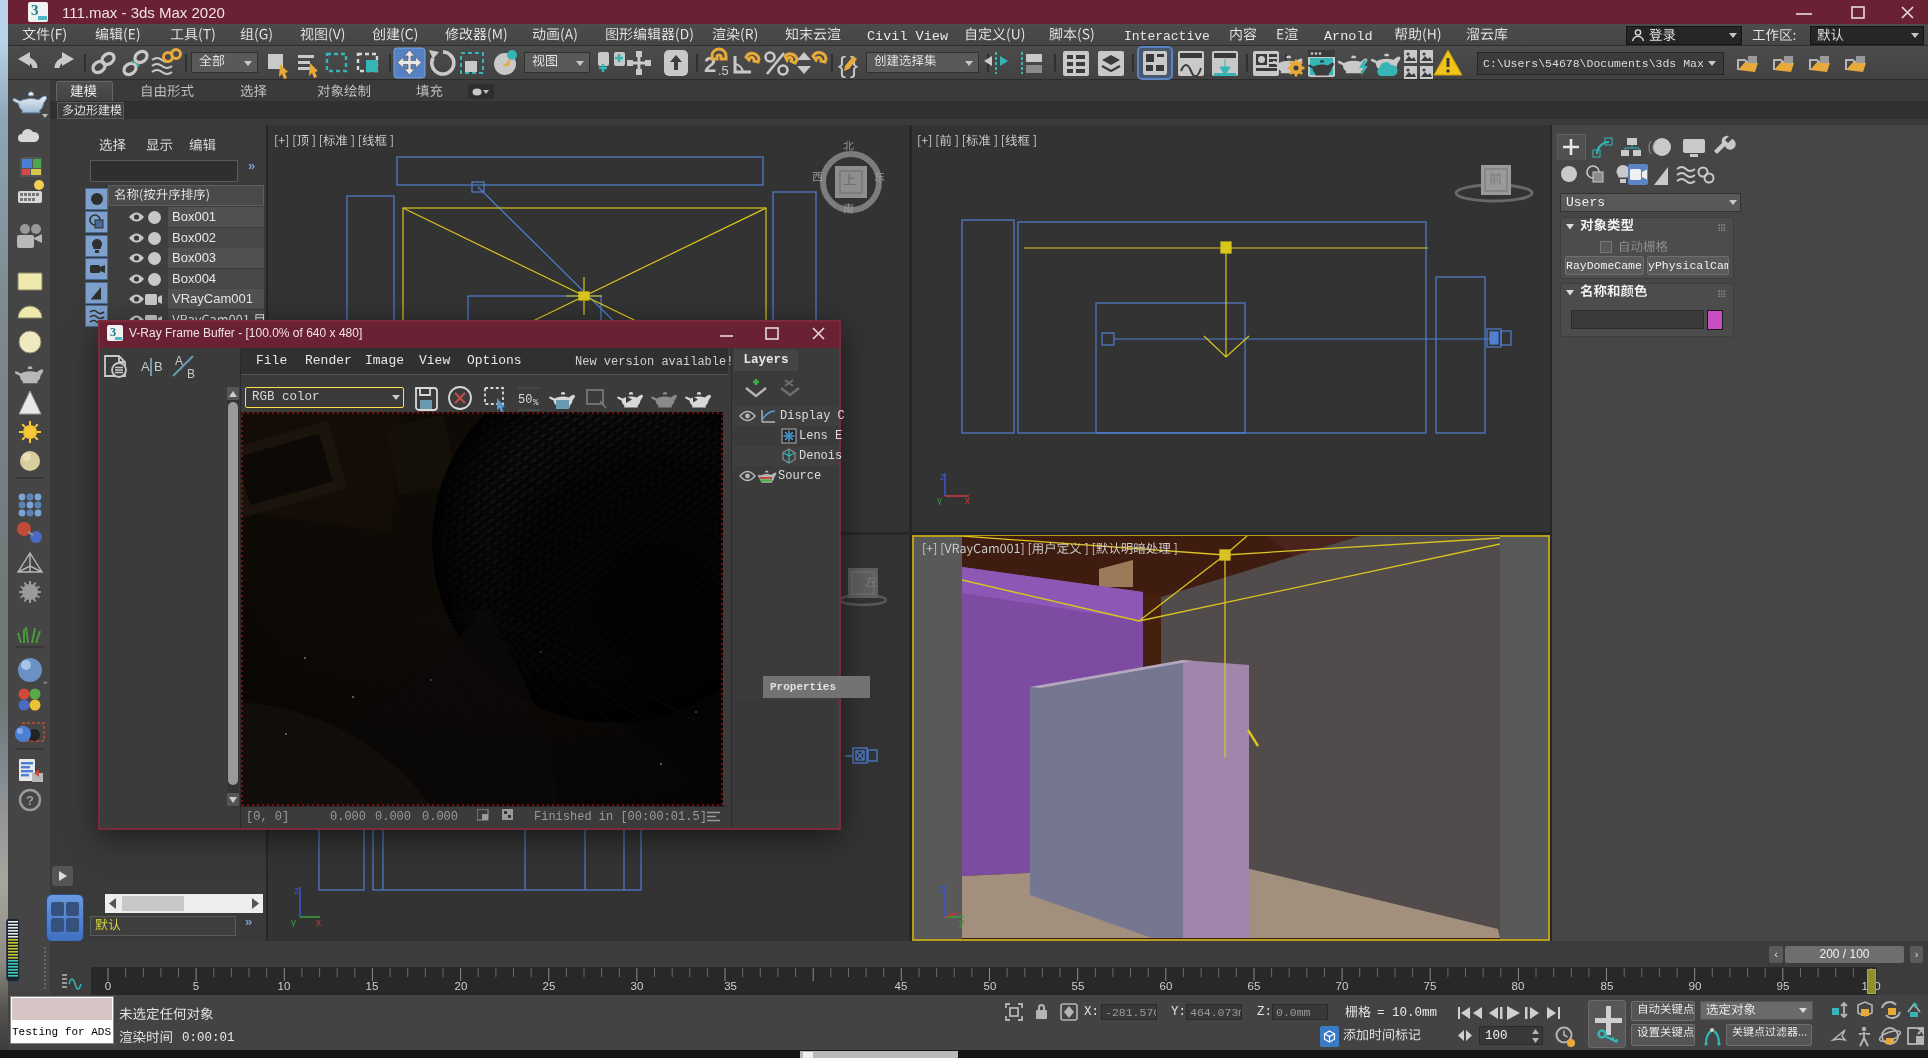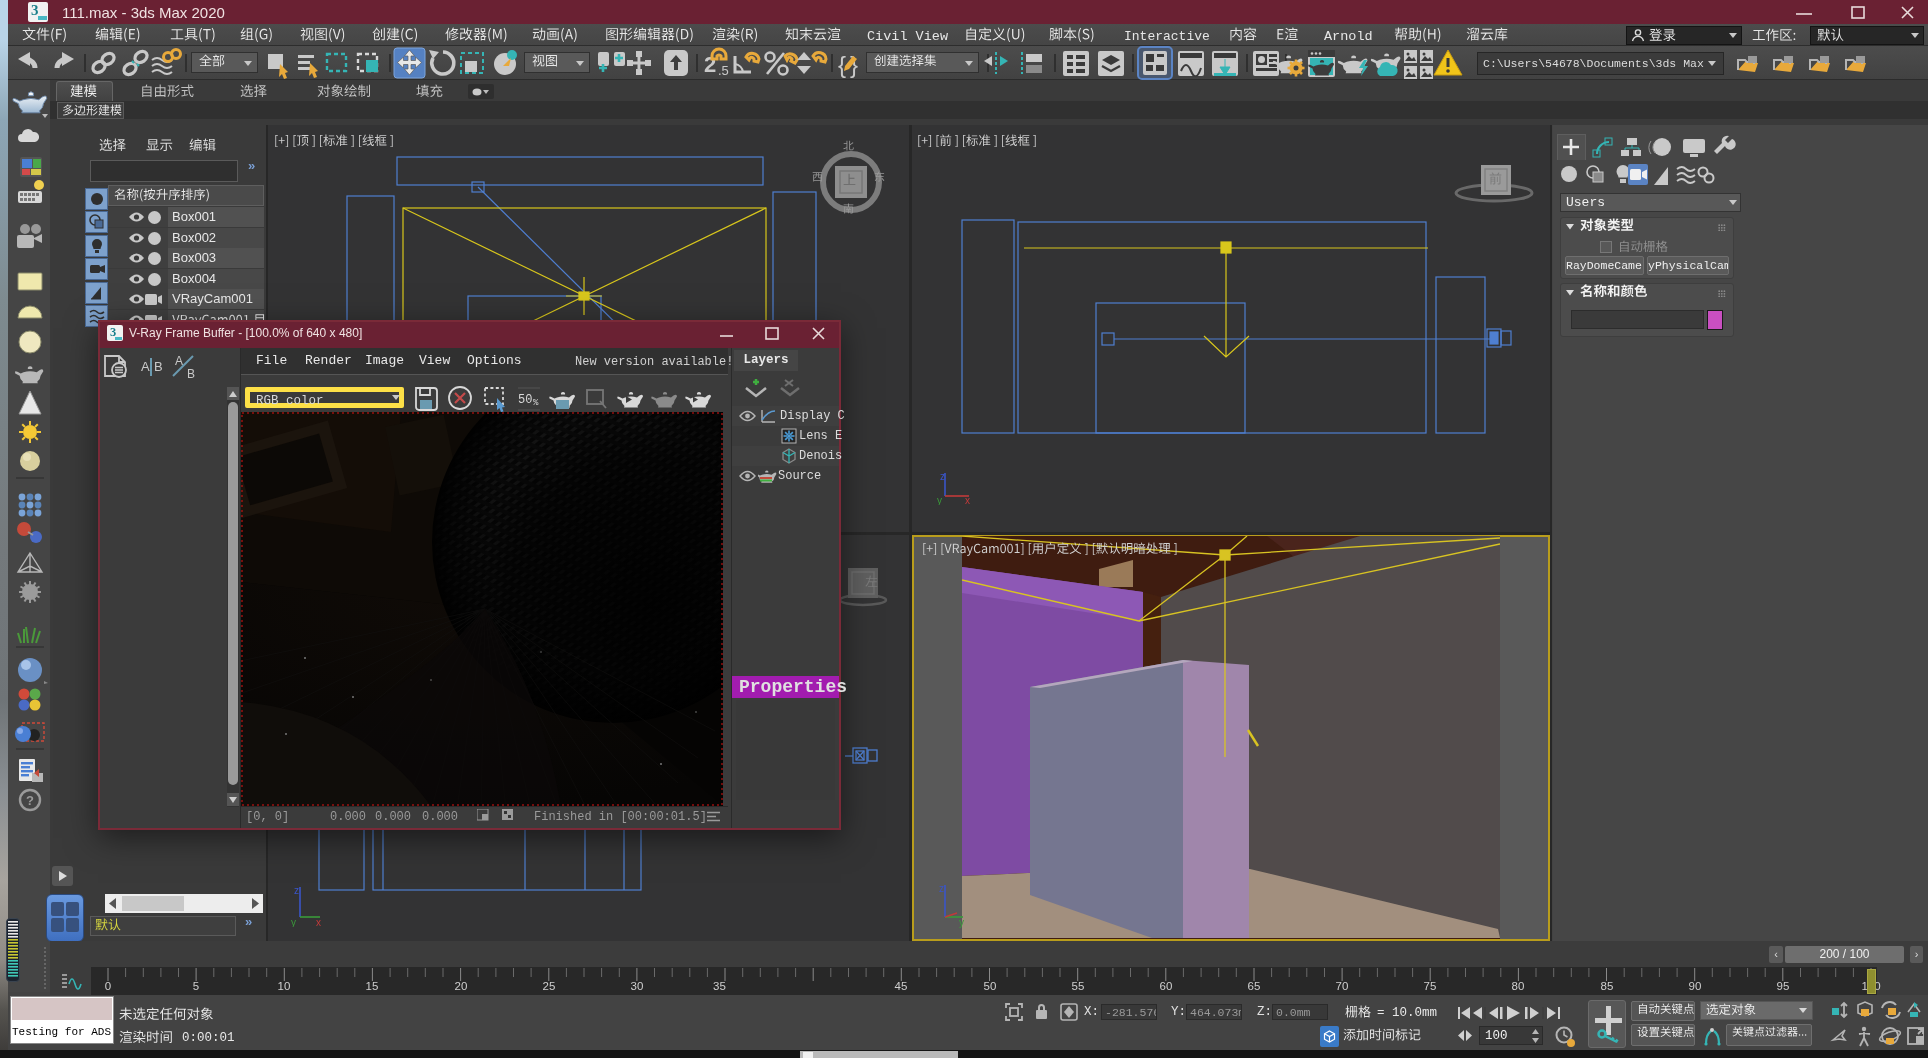--- a/index.html
+++ b/index.html
@@ -982,21 +982,21 @@
         <path d="M1871.0 1v13" stroke="#8a8a8a" stroke-width="1"></path>
       </g>
     </svg>
     <div style="position:absolute;left:96px;top:980px;width:24px;text-align:center;color:#cfcfcf;font-size:11.5px">0</div>
     <div style="position:absolute;left:184px;top:980px;width:24px;text-align:center;color:#cfcfcf;font-size:11.5px">5</div>
     <div style="position:absolute;left:272px;top:980px;width:24px;text-align:center;color:#cfcfcf;font-size:11.5px">10</div>
     <div style="position:absolute;left:360px;top:980px;width:24px;text-align:center;color:#cfcfcf;font-size:11.5px">15</div>
     <div style="position:absolute;left:449px;top:980px;width:24px;text-align:center;color:#cfcfcf;font-size:11.5px">20</div>
     <div style="position:absolute;left:537px;top:980px;width:24px;text-align:center;color:#cfcfcf;font-size:11.5px">25</div>
     <div style="position:absolute;left:625px;top:980px;width:24px;text-align:center;color:#cfcfcf;font-size:11.5px">30</div>
-    <div style="position:absolute;left:713px;top:980px;width:24px;text-align:left;color:#cfcfcf;font-size:11.5px">35</div>
+    <div style="position:absolute;left:713px;top:980px;width:24px;text-align:right;color:#cfcfcf;font-size:11.5px">35</div>
     <div style="position:absolute;left:801px;top:1028px;width:24px;text-align:center;color:#cfcfcf;font-size:12px">40</div>
     <div style="position:absolute;left:889px;top:980px;width:24px;text-align:center;color:#cfcfcf;font-size:11.5px">45</div>
     <div style="position:absolute;left:978px;top:980px;width:24px;text-align:center;color:#cfcfcf;font-size:11.5px">50</div>
     <div style="position:absolute;left:1066px;top:980px;width:24px;text-align:center;color:#cfcfcf;font-size:11.5px">55</div>
     <div style="position:absolute;left:1154px;top:980px;width:24px;text-align:center;color:#cfcfcf;font-size:11.5px">60</div>
     <div style="position:absolute;left:1242px;top:980px;width:24px;text-align:center;color:#cfcfcf;font-size:11.5px">65</div>
     <div style="position:absolute;left:1330px;top:980px;width:24px;text-align:center;color:#cfcfcf;font-size:11.5px">70</div>
     <div style="position:absolute;left:1418px;top:980px;width:24px;text-align:center;color:#cfcfcf;font-size:11.5px">75</div>
     <div style="position:absolute;left:1506px;top:980px;width:24px;text-align:center;color:#cfcfcf;font-size:11.5px">80</div>
     <div style="position:absolute;left:1595px;top:980px;width:24px;text-align:center;color:#cfcfcf;font-size:11.5px">85</div>
@@ -1213,21 +1213,21 @@
     </svg>
     <div style="position:absolute;left:240px;top:348px;width:1px;height:480px;background:#2a2a2a"></div>
     <div style="position:absolute;left:241px;top:348px;width:487px;height:27px;background:#303030;border-bottom:1px solid #555"></div>
     <div style="position:absolute;left:256px;top:353px;color:#e8e8e8;font-size:13px;font-family:'Liberation Mono',monospace">File</div>
     <div style="position:absolute;left:305px;top:353px;color:#e8e8e8;font-size:13px;font-family:'Liberation Mono',monospace">Render</div>
     <div style="position:absolute;left:365px;top:353px;color:#e8e8e8;font-size:13px;font-family:'Liberation Mono',monospace">Image</div>
     <div style="position:absolute;left:419px;top:353px;color:#e8e8e8;font-size:13px;font-family:'Liberation Mono',monospace">View</div>
     <div style="position:absolute;left:467px;top:353px;color:#e8e8e8;font-size:13px;font-family:'Liberation Mono',monospace">Options</div>
     <div style="position:absolute;left:575px;top:355px;color:#d0d0d0;font-size:12px;font-family:Liberation Mono, monospace">New version available!</div>
     <div style="position:absolute;left:241px;top:376px;width:487px;height:36px;background:#3b3b3b"></div>
-    <div style="position:absolute;left:245px;top:387px;width:159px;height:21px;background:#3a3a3a;border:5px solid #fde047;border-radius:2px;color:#d8d8d8;font-size:12.5px;font-family:'Liberation Mono',monospace;line-height:19px;padding-left:6px">RGB color</div>
+    <div style="position:absolute;left:245px;top:387px;width:159px;height:21px;background:#3a3a3a;border:1px solid #fde047;border-radius:2px;color:#d8d8d8;font-size:12.5px;font-family:'Liberation Mono',monospace;line-height:19px;padding-left:6px">RGB color</div>
     <svg style="left:392px;top:395px" width="9" height="6">
       <path d="M0 0h8l-4 5z" fill="#c8c8c8"></path>
     </svg>
     <svg style="left:414px;top:386px" width="310" height="26" viewBox="0 0 310 26">
       <g fill="none" stroke="#d8d8d8" stroke-width="1.8">
         <path d="M2 2h18a3 3 0 013 3v16a3 3 0 01-3 3H5a3 3 0 01-3-3V2z"></path>
         <path d="M6 2v7h10V2"></path>
         <rect x="6" y="14" width="12" height="9" fill="#6a9ab0" stroke="none"></rect>
       </g>
       <circle cx="46" cy="12" r="11" fill="none" stroke="#d8d8d8" stroke-width="1.8"></circle>
@@ -1414,14 +1414,14 @@
     </svg>
     <svg style="left:758px;top:468px" width="19" height="16" viewBox="0 0 19 16">
       <g transform="translate(0,0) scale(0.8)">
         <path d="M9 5.5 Q8.5 3 11 3 Q13.5 3 13 5.5 Z" fill="#b5b5b5"></path>
         <path d="M5 8.5 Q11 6.5 17 8.5 L19.5 6.5 Q23 4.5 23 7.5 L20.5 11.5 Q20.5 14.5 17.5 17 L18 18.5 H4 L4.5 17 Q1.5 14.5 1.5 11.5 L-2.5 9.5 Q-3.5 6.5 -0.5 8 L2.5 9.5 Z" fill="#b5b5b5"></path>
       </g>
       <rect x="2" y="9" width="12" height="2" fill="#c44a3a"></rect>
       <rect x="2" y="11.5" width="12" height="2" fill="#3fae3f"></rect>
     </svg>
     <div style="position:absolute;left:778px;top:469px;color:#dcdcdc;font-size:12px;font-family:'Liberation Mono',monospace">Source</div>
-    <div style="position:absolute;left:732px;top:676px;width:107px;height:22px;background:#a21caf;color:#e0e0e0;font-size:18px;font-family:'Liberation Mono',monospace;font-weight:bold;line-height:22px;padding-left:7px">Properties</div>
+    <div style="position:absolute;left:763px;top:676px;width:107px;height:22px;background:#737373;color:#e0e0e0;font-size:11px;font-family:'Liberation Mono',monospace;font-weight:bold;line-height:22px;padding-left:7px">Properties</div>
     <div style="position:absolute;left:736px;top:700px;width:99px;height:100px;background:#393939"></div>
   </div>
 </body></html>

